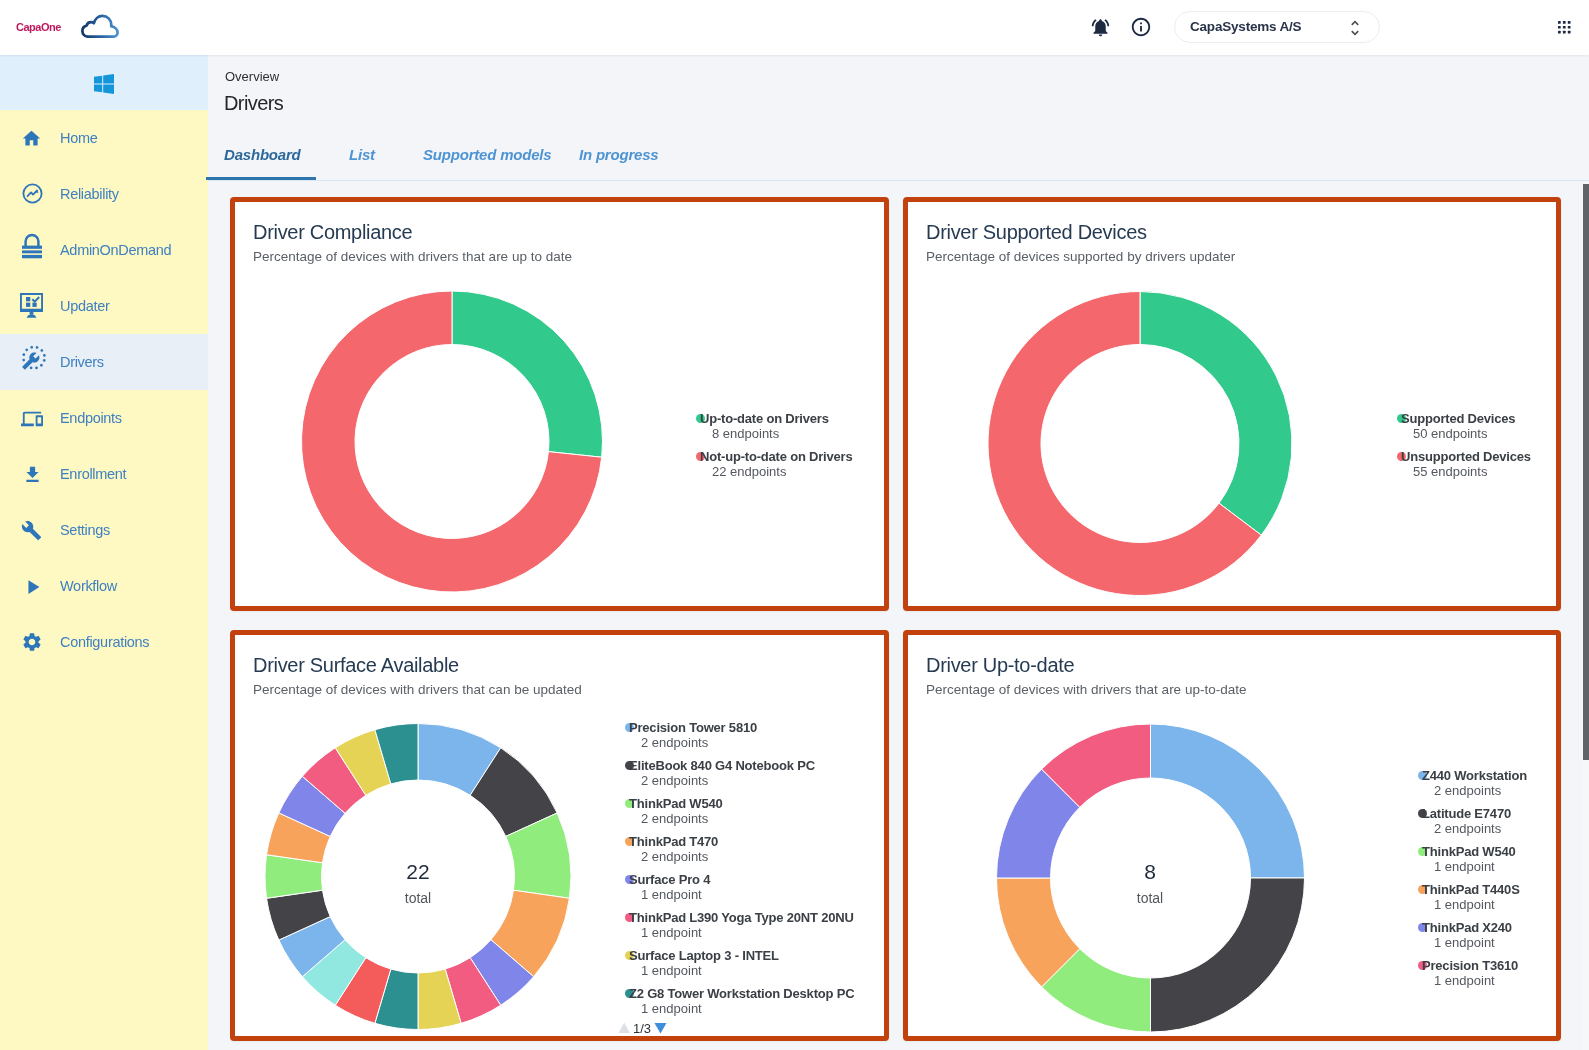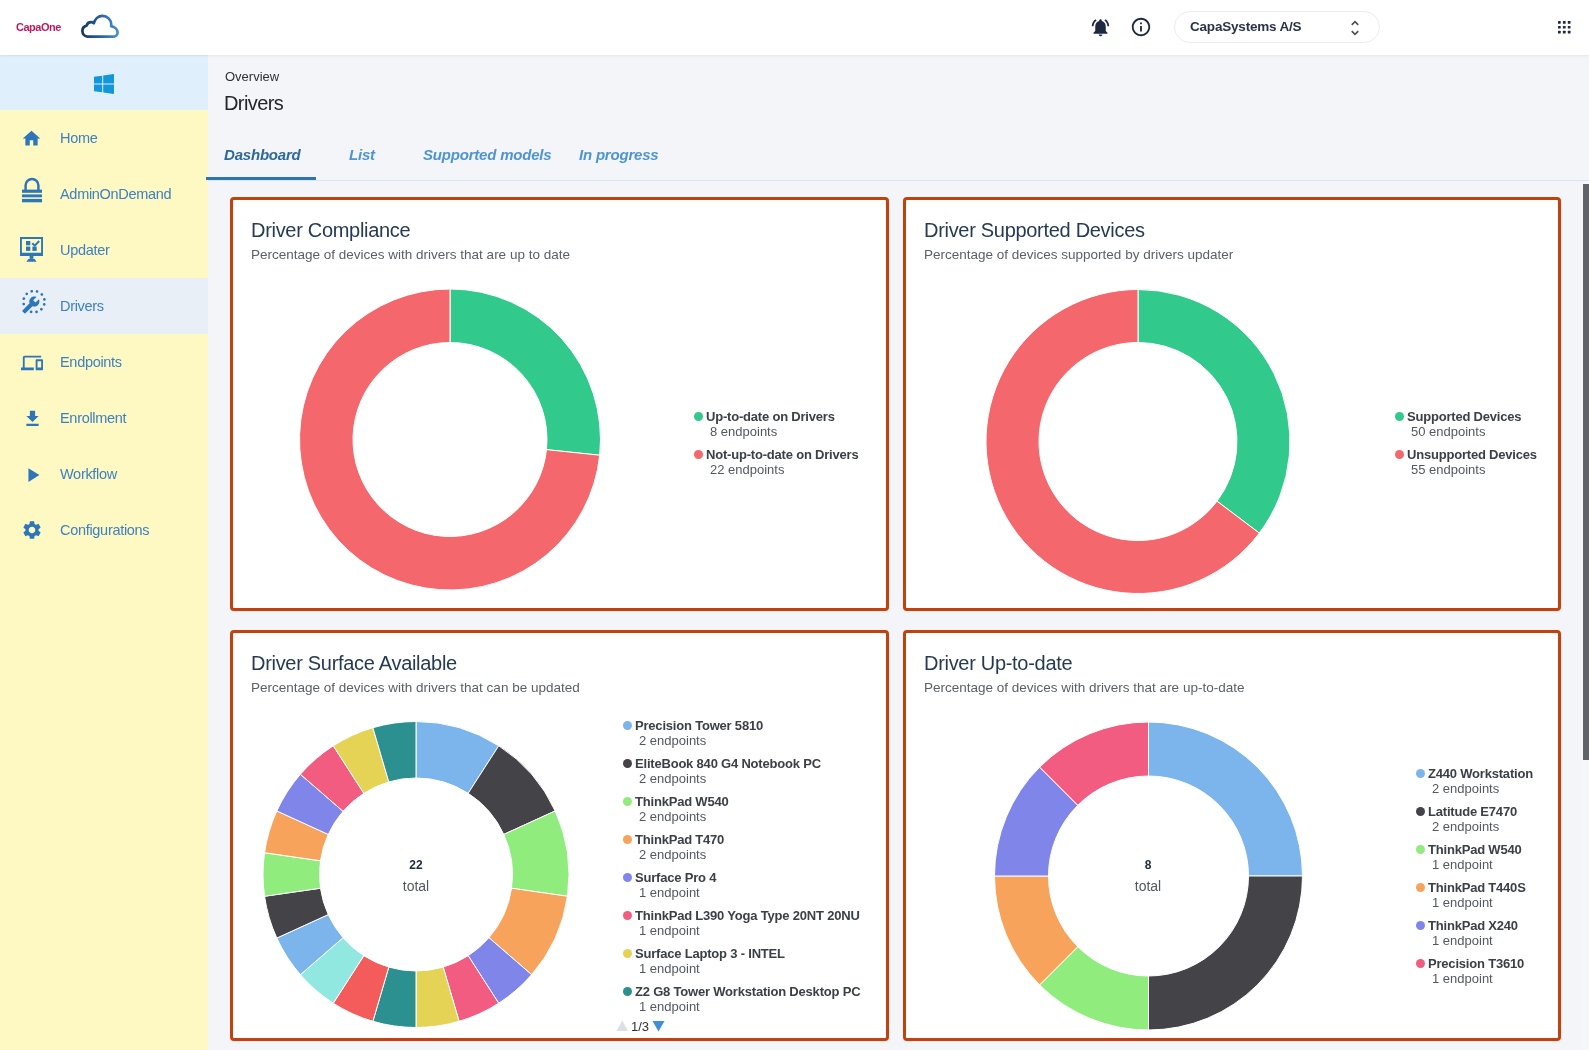--- a/index.html
+++ b/index.html
@@ -23,36 +23,36 @@
 .mi .lb{position:absolute;left:60px;top:50%;transform:translateY(-50%);font-size:14.5px;font-weight:500;color:#3e80c2;letter-spacing:-0.3px;}
 
 .content{position:absolute;left:208px;top:55px;width:1381px;height:995px;background:#f3f5f8;}
 .crumb{position:absolute;left:17px;top:14px;font-size:13px;color:#2f3033;}
 .ptitle{position:absolute;left:16px;top:37px;font-size:20px;font-weight:400;color:#242528;letter-spacing:-0.6px;}
 .tabs{position:absolute;left:0;top:125px;width:1381px;height:1px;background:#d8e7f6;font-style:italic;}
 .tab{position:absolute;top:-34px;font-size:15px;font-weight:600;letter-spacing:-0.2px;color:#4e94d3;}
 .tab.on{color:#2d689b;}
 .tabline{position:absolute;left:0;top:31px;width:110px;height:3px;background:#2f75ad;}
 
-.card{position:absolute;background:#fff;border:3px solid #c2410c;border-radius:4px;box-shadow:0 1px 2px rgba(30,40,60,.05);}
+.card{position:absolute;background:#fff;border:5px solid #c2410c;border-radius:4px;box-shadow:0 1px 2px rgba(30,40,60,.05);}
 .c1{left:22px;top:142px;width:659px;height:414px;}
 .c2{left:695px;top:142px;width:658px;height:414px;}
 .c3{left:22px;top:575px;width:659px;height:411px;}
 .c4{left:695px;top:575px;width:658px;height:411px;}
 .ct{position:absolute;left:18px;top:19px;font-size:20px;font-weight:500;color:#263b52;letter-spacing:-0.3px;}
 .cs{position:absolute;left:18px;top:47px;font-size:13.5px;color:#5a6067;}
 .donut{position:absolute;left:0;top:0;}
 
 .lg{position:absolute;}
 .li{position:absolute;}
 .li .dot{position:absolute;left:0;top:0px;width:9px;height:9px;border-radius:50%;}
-.li .lab{position:absolute;left:12px;top:-3px;font-size:13px;font-weight:700;color:#3b4046;white-space:nowrap;letter-spacing:-0.2px;}
+.li .lab{position:absolute;left:4px;top:-3px;font-size:13px;font-weight:700;color:#3b4046;white-space:nowrap;letter-spacing:-0.2px;}
 .li .val{position:absolute;left:16px;top:12px;font-size:13px;color:#53585f;white-space:nowrap;}
 .ctr{position:absolute;text-align:center;}
-.ctr .n{font-size:12px;font-weight:700;color:#1f2b3d;}
+.ctr .n{font-size:21px;font-weight:400;color:#1f2b3d;}
 .ctr .t{font-size:14px;color:#53575c;margin-top:6px;}
 .pager{position:absolute;font-size:12px;color:#303338;}
 
 .sbtrack{position:absolute;right:0;top:182px;width:7px;height:868px;background:#f6f7f8;z-index:6;}
 .sbthumb{position:absolute;right:0.5px;top:2px;width:5.5px;height:576px;background:#606468;}
 </style>
 </head>
 <body>
 
 <div class="side">
@@ -60,20 +60,28 @@
     <svg width="20" height="20" viewBox="0 0 20 20" style="position:absolute;left:94px;top:18.5px;">
       <path fill="#1496db" d="M0 2.8 L8.2 1.7 V9.6 H0 Z M9.2 1.55 L20 0 V9.6 H9.2 Z M0 10.6 H8.2 V18.3 L0 17.2 Z M9.2 10.6 H20 V20 L9.2 18.45 Z"></path>
     </svg>
   </div>
   <div class="menu">
     <div class="mi">
         <svg width="21" height="21" viewBox="0 0 24 24" style="left:21px;top:18px;">
           <path fill="#2e76ba" d="M10 20v-6h4v6h5v-8h3L12 3 2 12h3v8z"></path>
         </svg>
         <span class="lb">Home</span>
+      </div>
+    <div class="mi">
+        <svg width="23" height="23" viewBox="0 0 24 24" style="left:21px;top:16px;">
+          <circle cx="12" cy="12" r="9.5" fill="none" stroke="#2e76ba" stroke-width="1.9"></circle>
+          <path fill="none" stroke="#2e76ba" stroke-width="1.9" stroke-linecap="round" stroke-linejoin="round" d="M6.8 14.8 L10.5 10.9 L12.6 13.1 L16.6 8.9"></path>
+          <path fill="#2e76ba" d="M17.3 8 l0.7 3.6 -3.6-0.8 z"></path>
+        </svg>
+        <span class="lb">Reliability</span>
       </div>
     <div class="mi">
         <svg width="22" height="27" viewBox="0 0 22 27" style="left:21px;top:11px;">
 <path fill="none" stroke="#2e76ba" stroke-width="2.5" d="M4.6 13 V8.3 a6.4 6.4 0 0 1 12.8 0 V13"></path>
 <g fill="#2e76ba">
             <rect x="1" y="12.6" width="20" height="3.2"></rect>
             <rect x="1" y="17.4" width="20" height="2.9"></rect>
             <rect x="1" y="21.9" width="20" height="3.4"></rect>
           </g>
         </svg>
@@ -106,20 +114,26 @@
         <svg width="22" height="22" viewBox="0 0 24 24" style="left:21px;top:18px;">
           <path fill="#2e76ba" d="M4 6h18V4H4c-1.1 0-2 .9-2 2v11H0v3h14v-3H4V6zm19 2h-6c-.55 0-1 .45-1 1v10c0 .55.45 1 1 1h6c.55 0 1-.45 1-1V9c0-.55-.45-1-1-1zm-1 9h-4v-7h4v7z"></path>
         </svg>
         <span class="lb">Endpoints</span>
       </div>
     <div class="mi">
         <svg width="21" height="21" viewBox="0 0 24 24" style="left:22px;top:18px;">
           <path fill="#2e76ba" d="M19 9h-4V3H9v6H5l7 7 7-7zM5 18v2.6h14V18H5z"></path>
         </svg>
         <span class="lb">Enrollment</span>
+      </div>
+    <div class="mi">
+        <svg width="21" height="21" viewBox="0 0 24 24" style="left:21px;top:18px;">
+          <path fill="#2e76ba" d="M22.7 19l-9.1-9.1c.9-2.3.4-5-1.5-6.9-2-2-5-2.4-7.4-1.3L9 6 6 9 1.6 4.7C.4 7.1.9 10.1 2.9 12.1c1.9 1.9 4.6 2.4 6.9 1.5l9.1 9.1c.4.4 1 .4 1.4 0l2.3-2.3c.5-.4.5-1.1.1-1.4z"></path>
+        </svg>
+        <span class="lb">Settings</span>
       </div>
     <div class="mi">
         <svg width="22" height="22" viewBox="0 0 24 24" style="left:22px;top:18px;">
           <path fill="#2e76ba" d="M7 4.5v15l12-7.5z"></path>
         </svg>
         <span class="lb">Workflow</span>
       </div>
     <div class="mi">
         <svg width="22" height="22" viewBox="0 0 24 24" style="left:21px;top:17px;">
           <path fill="#2e76ba" d="M19.14 12.94c.04-.3.06-.61.06-.94 0-.32-.02-.64-.07-.94l2.03-1.58c.18-.14.23-.41.12-.61l-1.92-3.32c-.12-.22-.37-.29-.59-.22l-2.39.96c-.5-.38-1.03-.7-1.62-.94l-.36-2.54c-.04-.24-.24-.41-.48-.41h-3.84c-.24 0-.43.17-.47.41l-.36 2.54c-.59.24-1.13.57-1.62.94l-2.39-.96c-.22-.08-.47 0-.59.22L2.74 8.87c-.12.21-.08.47.12.61l2.03 1.58c-.05.3-.09.63-.09.94s.02.64.07.94l-2.03 1.58c-.18.14-.23.41-.12.61l1.92 3.32c.12.22.37.29.59.22l2.39-.96c.5.38 1.03.7 1.62.94l.36 2.54c.05.24.24.41.48.41h3.84c.24 0 .44-.17.47-.41l.36-2.54c.59-.24 1.13-.56 1.62-.94l2.39.96c.22.08.47 0 .59-.22l1.92-3.32c.12-.22.07-.47-.12-.61l-2.01-1.58zM12 15.6c-1.98 0-3.6-1.62-3.6-3.6s1.62-3.6 3.6-3.6 3.6 1.62 3.6 3.6-1.62 3.6-3.6 3.6z"></path>

